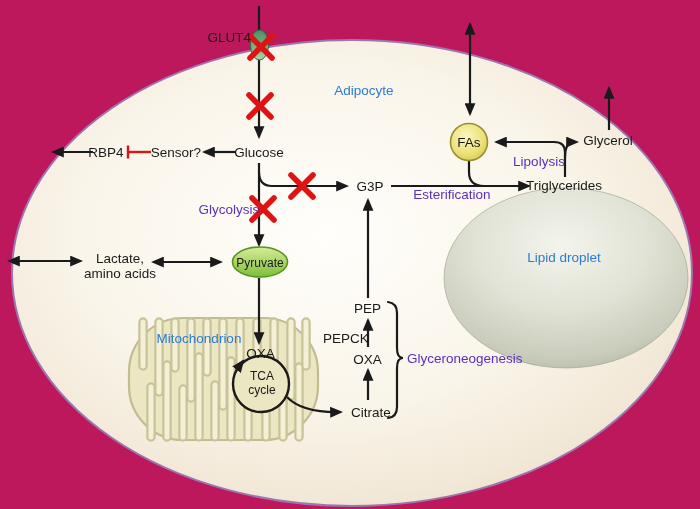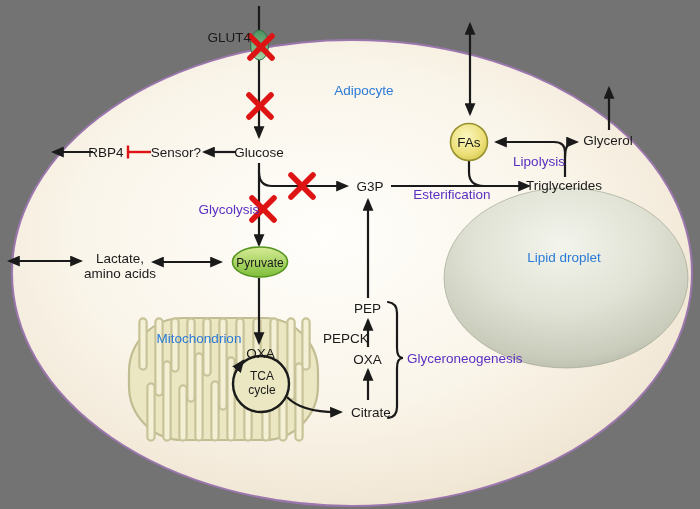--- a/index.html
+++ b/index.html
@@ -1,16 +1,16 @@
 <!DOCTYPE html>
 <html><head>
 <meta charset="utf-8">
 <style>
   html,body{margin:0;padding:0;background:#ffffff;}
-  .stage{width:700px;height:509px;position:relative;background:#737373;overflow:hidden;}
+  .stage{width:700px;height:509px;position:relative;background:#be185d;overflow:hidden;}
   svg{display:block;}
   svg text{font-family:"Liberation Sans", sans-serif;font-size:13.5px;}
   svg text.sm{font-size:12px;}
   .arrow{stroke:#1a1a1a;stroke-width:2.2;fill:none;}
   .redx line{stroke-width:5.6;stroke-linecap:round;}
   .inhib line{stroke-width:2.4;stroke-linecap:butt;}
   .brace{stroke:#1a1a1a;stroke-width:2.2;fill:none;stroke-linecap:round;}
   .cristae-outer{stroke:#c9c399;stroke-width:9.5;stroke-linecap:round;fill:none;}
   .cristae-inner{stroke:#f3f0d6;stroke-width:5;stroke-linecap:round;fill:none;}
 </style>

